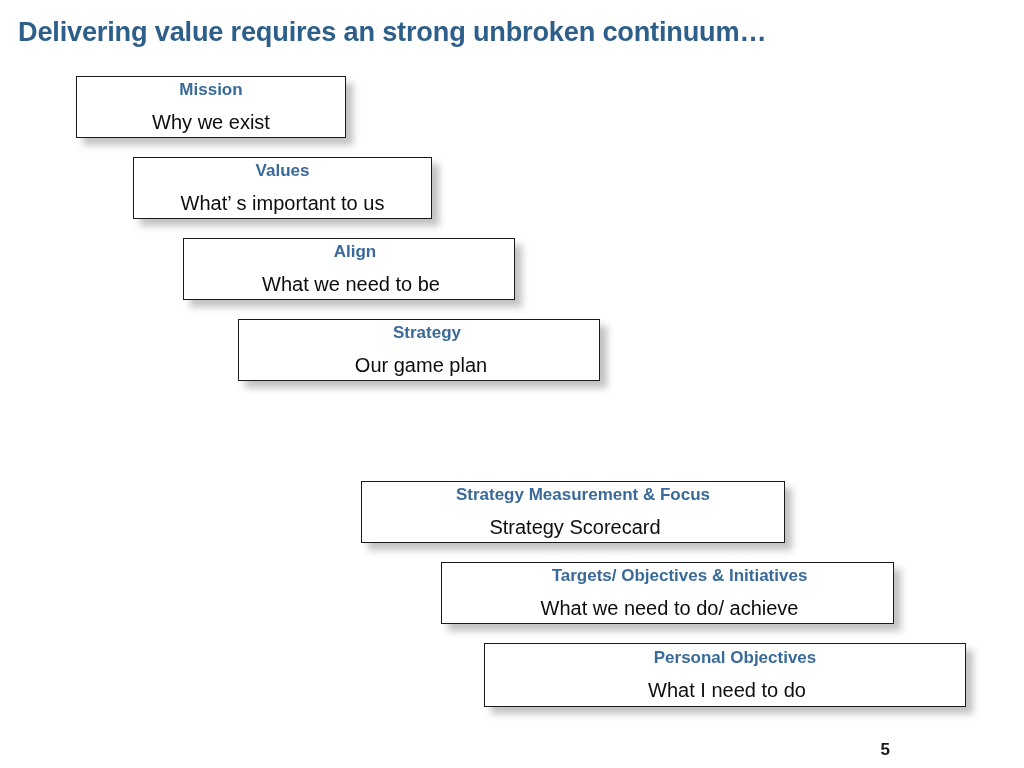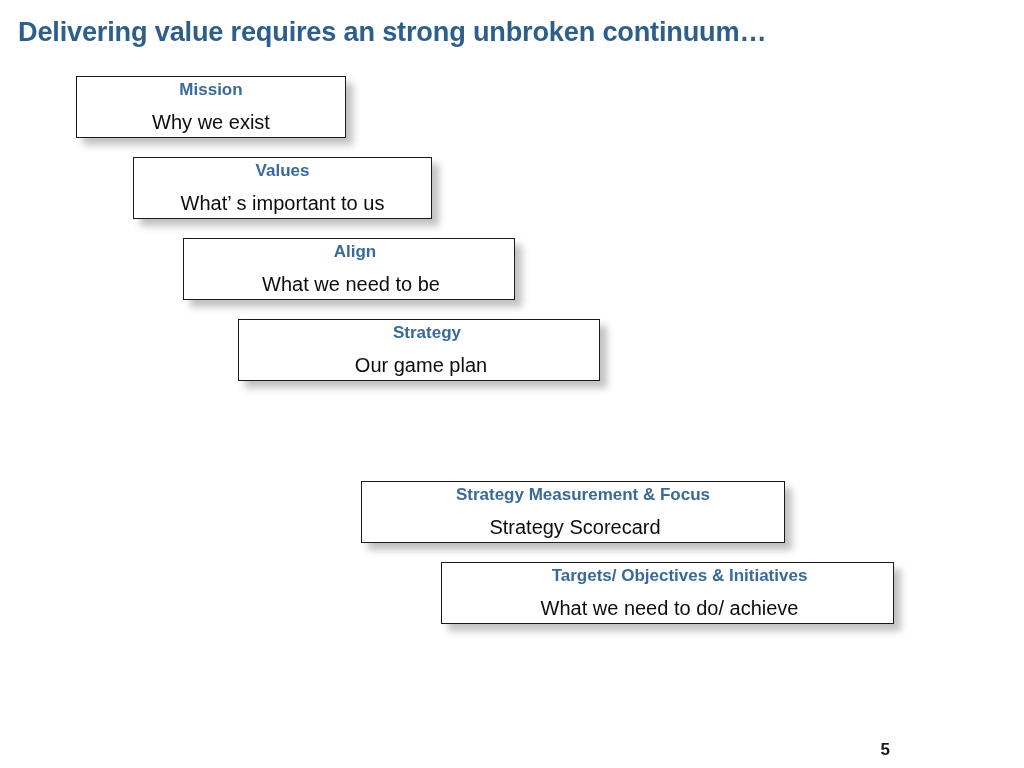--- a/index.html
+++ b/index.html
@@ -116,16 +116,20 @@
   <div class="step-box off-r10" style="left:361px; top:481px; width:424px; height:62px;">
     <div class="step-title">Strategy Measurement &amp; Focus</div>
     <div class="step-sub">Strategy Scorecard</div>
   </div>
 
   <div class="step-box off-r12" style="left:441px; top:562px; width:453px; height:62px;">
     <div class="step-title">Targets/ Objectives &amp; Initiatives</div>
     <div class="step-sub">What we need to do/ achieve</div>
   </div>
 
+  <div class="step-box off-r10" style="left:484px; top:643px; width:482px; height:64px;">
+    <div class="step-title">Personal Objectives</div>
+    <div class="step-sub">What I need to do</div>
+  </div>
 
   <div id="page-number">5</div>
 
 </div>
 
 </body></html>

